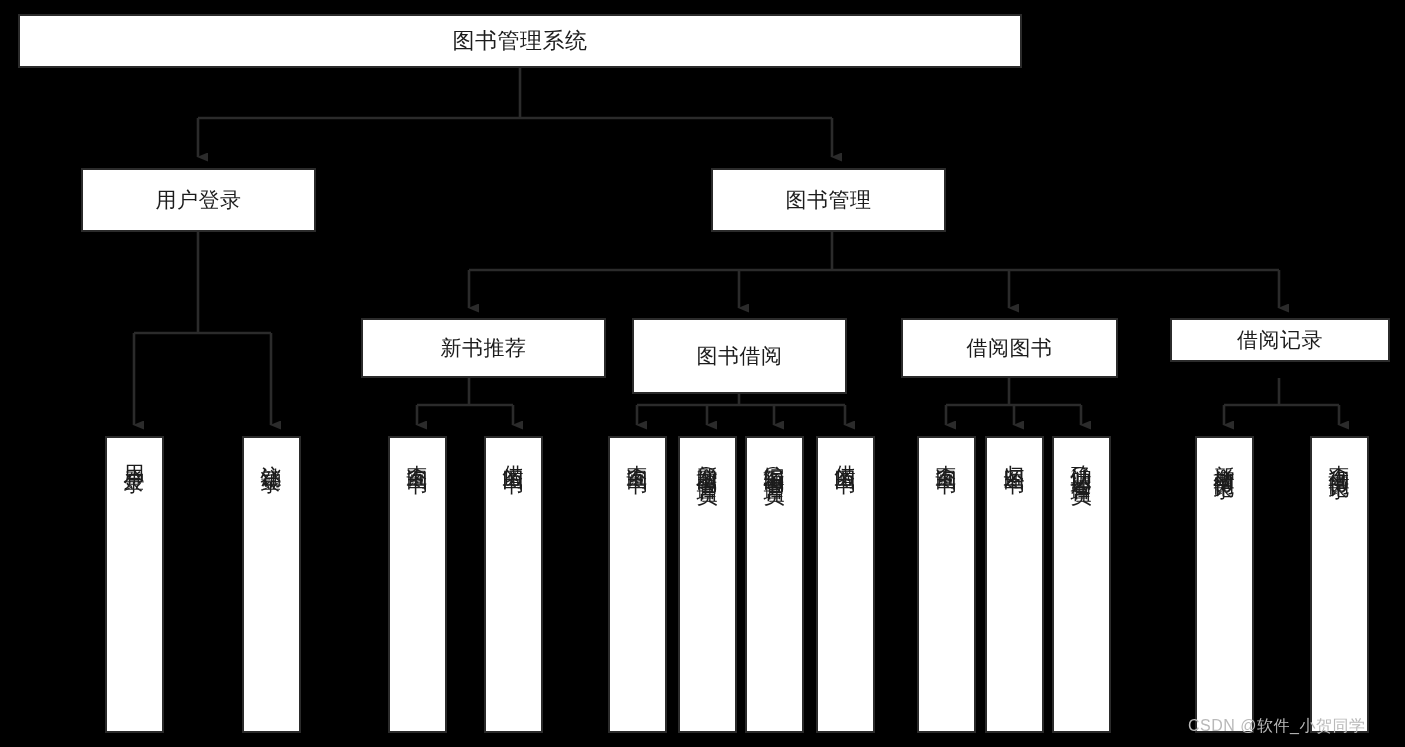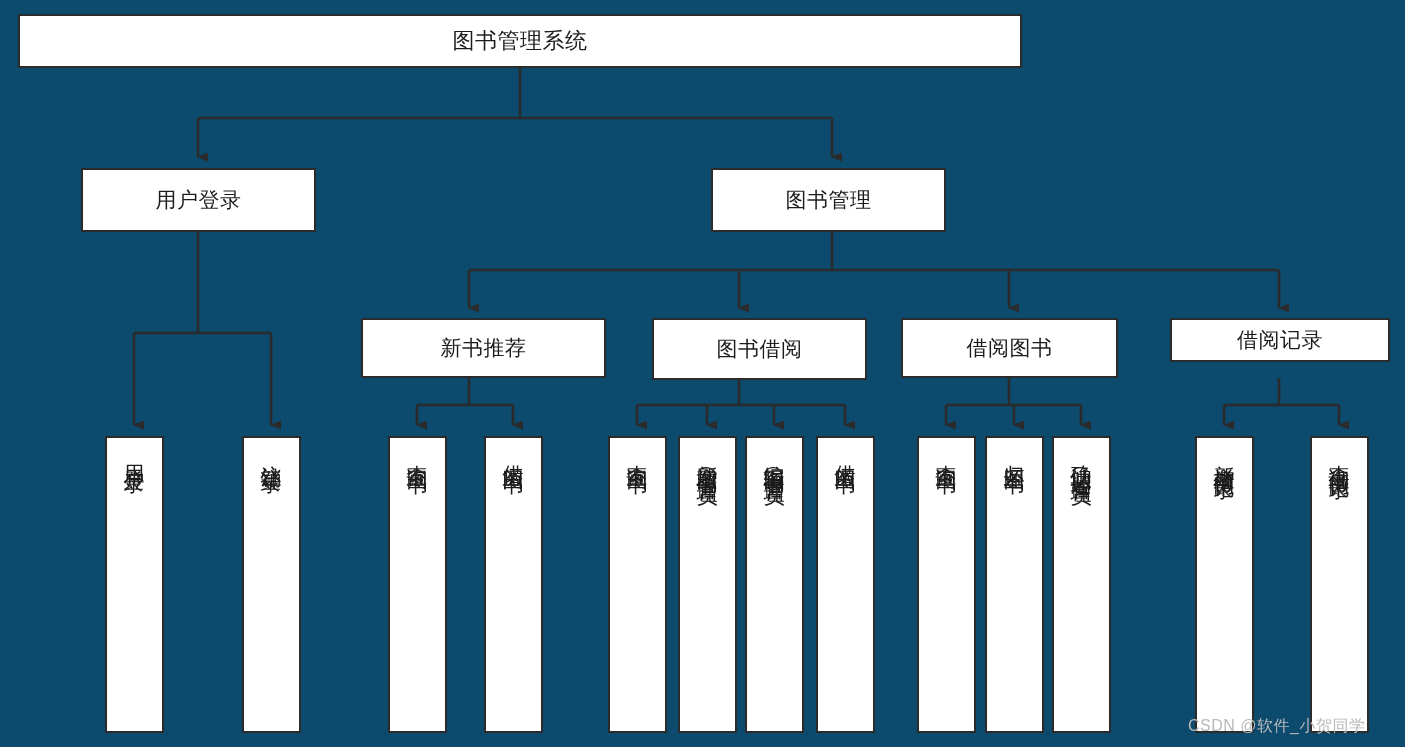--- a/index.html
+++ b/index.html
@@ -7,21 +7,21 @@
     padding: 0;
     background: #ffffff;
   }
   body {
     font-family: "Liberation Sans", "DejaVu Sans", sans-serif;
   }
   #stage {
     position: relative;
     width: 1405px;
     height: 747px;
-    background: #0c4a6e;
+    background: #000000;
     overflow: hidden;
   }
   #diagram-svg {
     position: absolute;
     left: 0;
     top: 0;
     width: 1405px;
     height: 747px;
   }
   .node-box {
@@ -141,21 +141,21 @@
   </div>
 
   <div class="node-box node-h" style="left:711px; top:168px; width:235px; height:64px;">
     <span class="node-label">图书管理</span>
   </div>
 
   <div class="node-box node-h" style="left:361px; top:318px; width:245px; height:60px;">
     <span class="node-label">新书推荐</span>
   </div>
 
-  <div class="node-box node-h" style="left:652px; top:318px; width:215px; height:62px;">
+  <div class="node-box node-h" style="left:632px; top:318px; width:215px; height:76px;">
     <span class="node-label">图书借阅</span>
   </div>
 
   <div class="node-box node-h" style="left:901px; top:318px; width:217px; height:60px;">
     <span class="node-label">借阅图书</span>
   </div>
 
   <div class="node-box node-h" style="left:1170px; top:318px; width:220px; height:44px;">
     <span class="node-label">借阅记录</span>
   </div>

